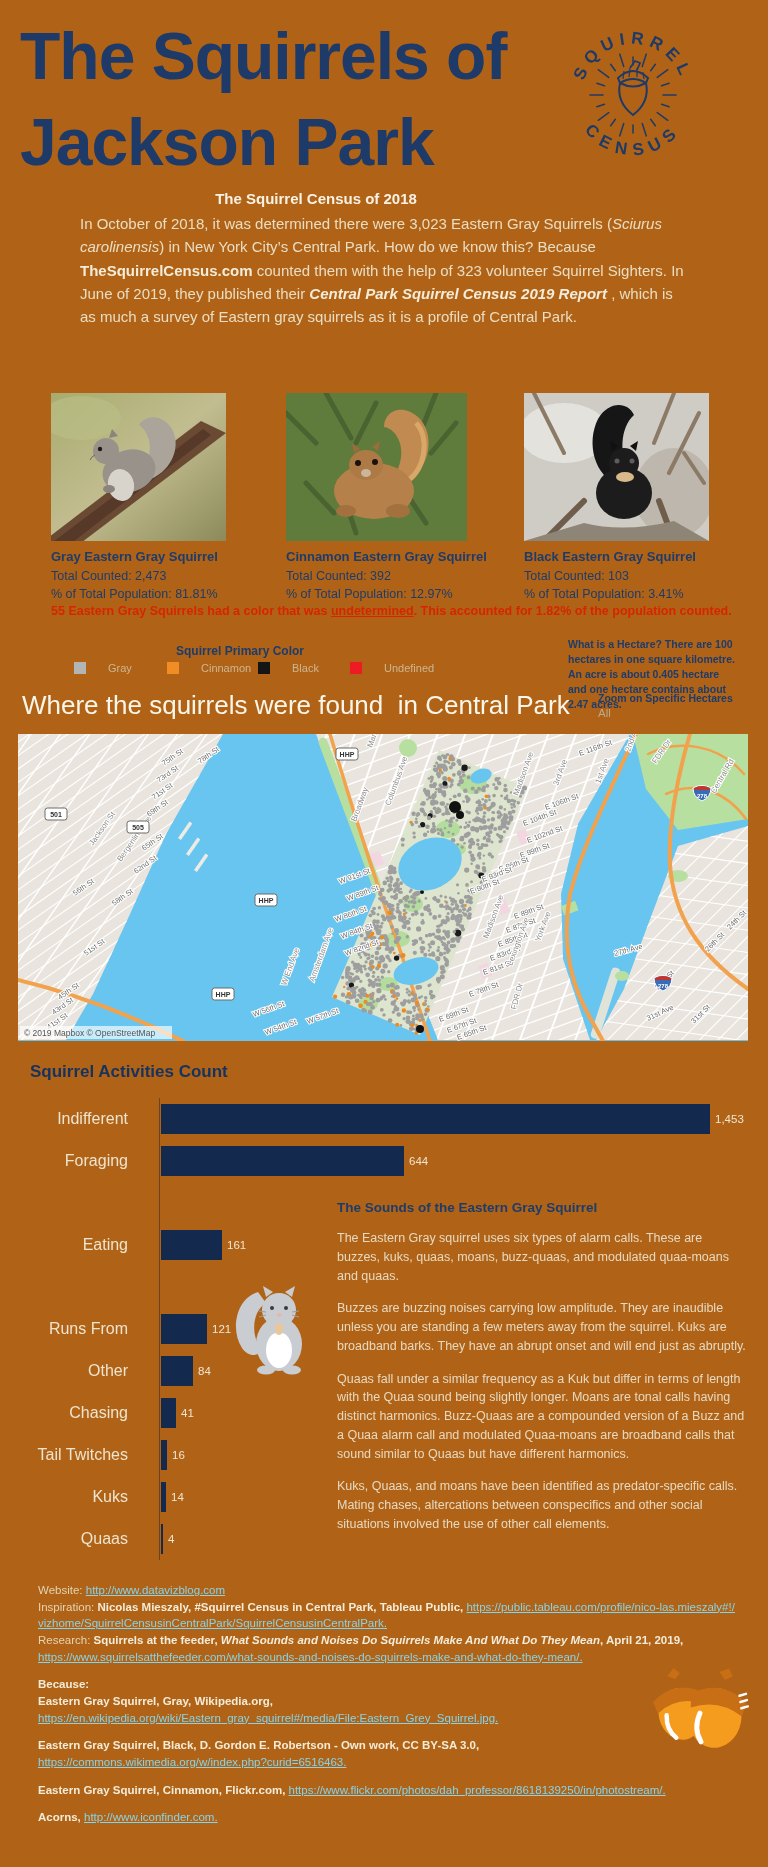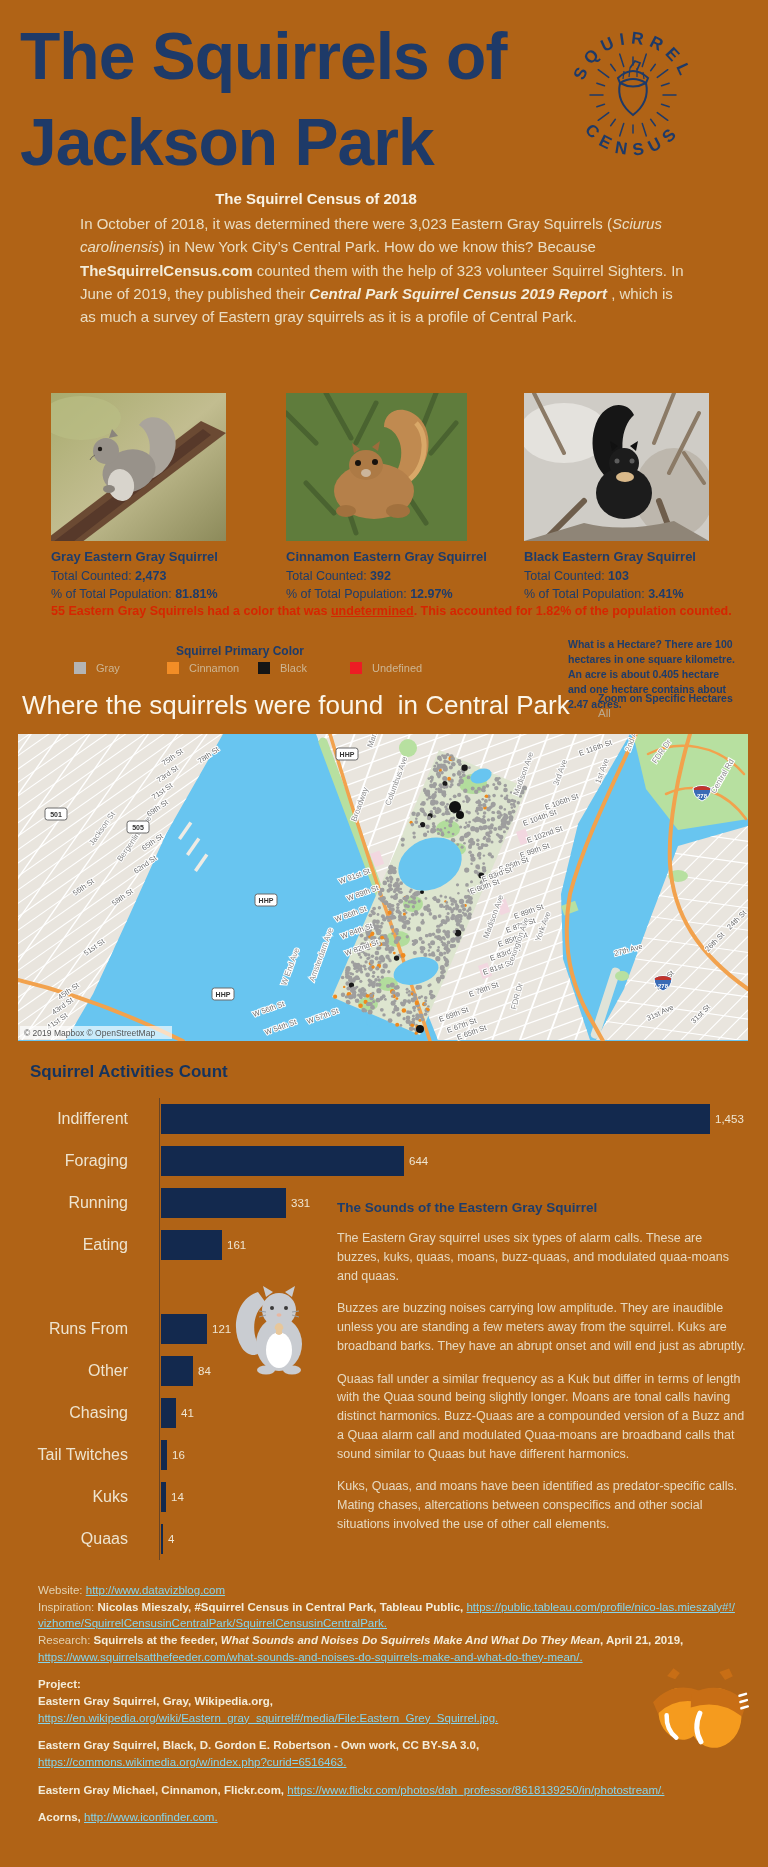--- a/index.html
+++ b/index.html
@@ -12,27 +12,27 @@
   
   .intro-head{left:0;top:190px;width:632px;text-align:center;font-size:15px;font-weight:bold;color:#f8f2e4;}
   .intro-body{left:80px;top:212px;width:612px;font-size:15px;line-height:1.55;color:#e9ddc3;}
   .intro-body .i{font-style:italic;} .intro-body .b{font-weight:bold;color:#f3ecd9;}
   .intro-body .bi{font-weight:bold;font-style:italic;color:#f3ecd9;}
   
   .photo{top:393px;height:148px;overflow:hidden;}
   .photo svg{display:block;}
   .caption{top:548px;width:230px;color:#1d3c6b;font-size:12.5px;line-height:1.45;}
   .caption .nm{font-weight:bold;font-size:13px;}
-  .caption b{font-weight:bold;}
+  .caption b{font-weight:normal;}
   .rednote{left:51px;top:604px;width:700px;color:#d62600;font-weight:bold;font-size:12.5px;}
   .rednote u{text-decoration:underline;}
   
   .legend-title{left:140px;top:644px;width:200px;text-align:center;color:#1d3c6b;
                 font-size:12px;font-weight:bold;}
-  .legend-item{top:662px;display:flex;align-items:center;gap:10px;font-size:11px;color:#cdb694;}
+  .legend-item{top:662px;display:flex;align-items:center;gap:22px;font-size:11px;color:#cdb694;}
   .legend-swatch{width:12px;height:12px;display:inline-block;}
   .hectare{left:568px;top:637px;width:172px;color:#1d3c6b;font-size:10.5px;font-weight:bold;line-height:1.42;}
   
   .map-head{left:22px;top:690px;width:560px;color:#fbf6ea;font-size:26px;white-space:pre-wrap;}
   .filter-label{left:598px;top:692px;color:#1d3c6b;font-size:10.5px;font-weight:bold;}
   .filter-value{left:598px;top:707px;color:#bca98d;font-size:11.5px;cursor:pointer;}
   .map-wrap{left:18px;top:734px;width:730px;height:307px;background:#68c5f0;}
   .map-wrap svg{display:block;}
   
   .chart-title{left:30px;top:1062px;font-size:17px;font-weight:bold;color:#15335e;}
@@ -1869,25 +1869,20 @@
       <div class="crow" style="top: 0px;">
         <div class="clabel">Indifferent</div>
         <div class="cbar" style="width: 549px; background: rgb(19, 41, 78);"></div>
         <span class="cval" style="left: 687px;">1,453</span>
       </div>
       <div class="crow" style="top: 42px;">
         <div class="clabel">Foraging</div>
         <div class="cbar" style="width: 243px; background: rgb(19, 41, 78);"></div>
         <span class="cval" style="left: 381px;">644</span>
       </div>
-      <div class="crow" style="top: 84px;">
-        <div class="clabel">Running</div>
-        <div class="cbar" style="width: 125px; background: rgb(19, 41, 78);"></div>
-        <span class="cval" style="left: 263px;">331</span>
-      </div>
       <div class="crow" style="top: 126px;">
         <div class="clabel">Eating</div>
         <div class="cbar" style="width: 61px; background: rgb(19, 41, 78);"></div>
         <span class="cval" style="left: 199px;">161</span>
       </div>
       <div class="crow" style="top: 210px;">
         <div class="clabel">Runs From</div>
         <div class="cbar" style="width: 46px; background: rgb(19, 41, 78);"></div>
         <span class="cval" style="left: 184px;">121</span>
       </div>
@@ -1946,26 +1941,26 @@
         <p>Quaas fall under a similar frequency as a Kuk but differ in terms of length with the Quaa sound being slightly longer. Moans are tonal calls having distinct harmonics. Buzz-Quaas are a compounded version of a Buzz and a Quaa alarm call and modulated Quaa-moans are broadband calls that sound similar to Quaas but have different harmonics.</p>
         <p>Kuks, Quaas, and moans have been identified as predator-specific calls. Mating chases, altercations between conspecifics and other social situations involved the use of other call elements.</p>
       </div>
   </div>
 
   <div class="abs footer" id="footer">
       <div class="fl"><span class="lab">Website: </span><a>http://www.datavizblog.com</a></div>
       <div class="fl"><span class="lab">Inspiration: </span><span class="b">Nicolas Mieszaly, #Squirrel Census in Central Park, Tableau Public, </span><a>https://public.tableau.com/profile/nico-las.mieszaly#!/vizhome/SquirrelCensusinCentralPark/SquirrelCensusinCentralPark.</a></div>
       <div class="fl"><span class="lab">Research: </span><span class="b">Squirrels at the feeder, </span><span class="bi">What Sounds and Noises Do Squirrels Make And What Do They Mean</span><span class="b">, April 21, 2019,</span></div>
       <div class="fl"><a>https://www.squirrelsatthefeeder.com/what-sounds-and-noises-do-squirrels-make-and-what-do-they-mean/.</a></div>
-      <div class="fl gap"><span class="b">Project:</span></div>
+      <div class="fl gap"><span class="b">Because:</span></div>
       <div class="fl"><span class="b">Eastern Gray Squirrel, Gray, Wikipedia.org,</span></div>
       <div class="fl"><a>https://en.wikipedia.org/wiki/Eastern_gray_squirrel#/media/File:Eastern_Grey_Squirrel.jpg.</a></div>
       <div class="fl gap"><span class="b">Eastern Gray Squirrel, Black, D. Gordon E. Robertson - Own work, CC BY-SA 3.0,</span></div>
       <div class="fl"><a>https://commons.wikimedia.org/w/index.php?curid=6516463.</a></div>
-      <div class="fl gap"><span class="b">Eastern Gray Michael, Cinnamon, Flickr.com,  </span><a>https://www.flickr.com/photos/dah_professor/8618139250/in/photostream/.</a></div>
+      <div class="fl gap"><span class="b">Eastern Gray Squirrel, Cinnamon, Flickr.com,  </span><a>https://www.flickr.com/photos/dah_professor/8618139250/in/photostream/.</a></div>
       <div class="fl gap"><span class="b">Acorns, </span><a>http://www.iconfinder.com.</a></div>
     </div>
 
   <div class="abs" style="left:648px;top:1666px;">
     <svg width="105" height="92" viewBox="0 0 105 92">
       <g transform="rotate(-14 32 45)">
         <path d="M 28,8 l 8,-6 l 5,6 l -6,5 z" fill="#c86e15"></path>
         <ellipse cx="32" cy="48" rx="22" ry="26" fill="#f59b1e"></ellipse>
         <path d="M 8,30 Q 32,14 56,30 L 54,42 Q 32,30 10,42 Z" fill="#c86e15"></path>
         <path d="M 18,46 Q 14,60 22,70" stroke="#ffffff" stroke-width="4.5" fill="none" stroke-linecap="round"></path>

